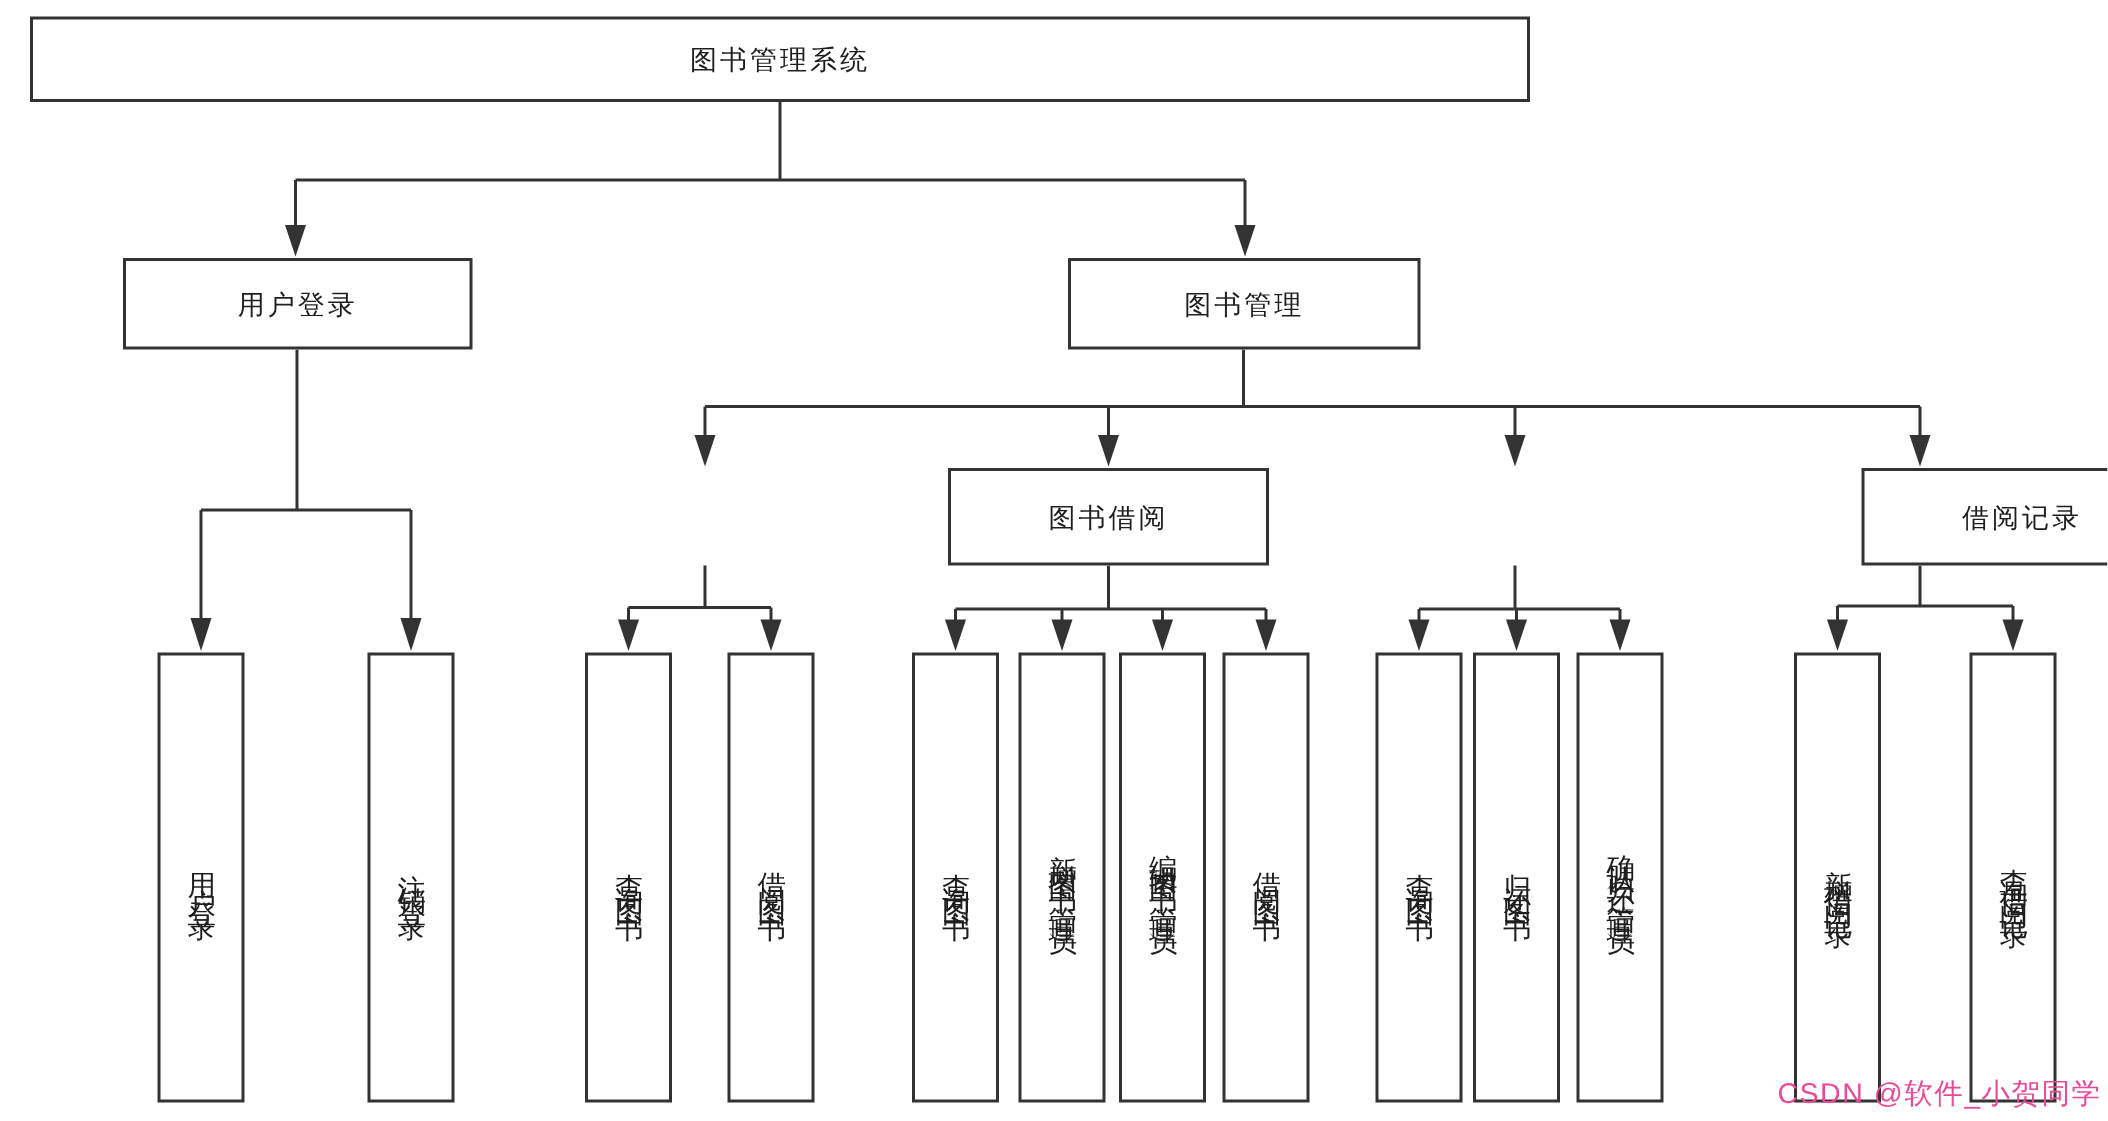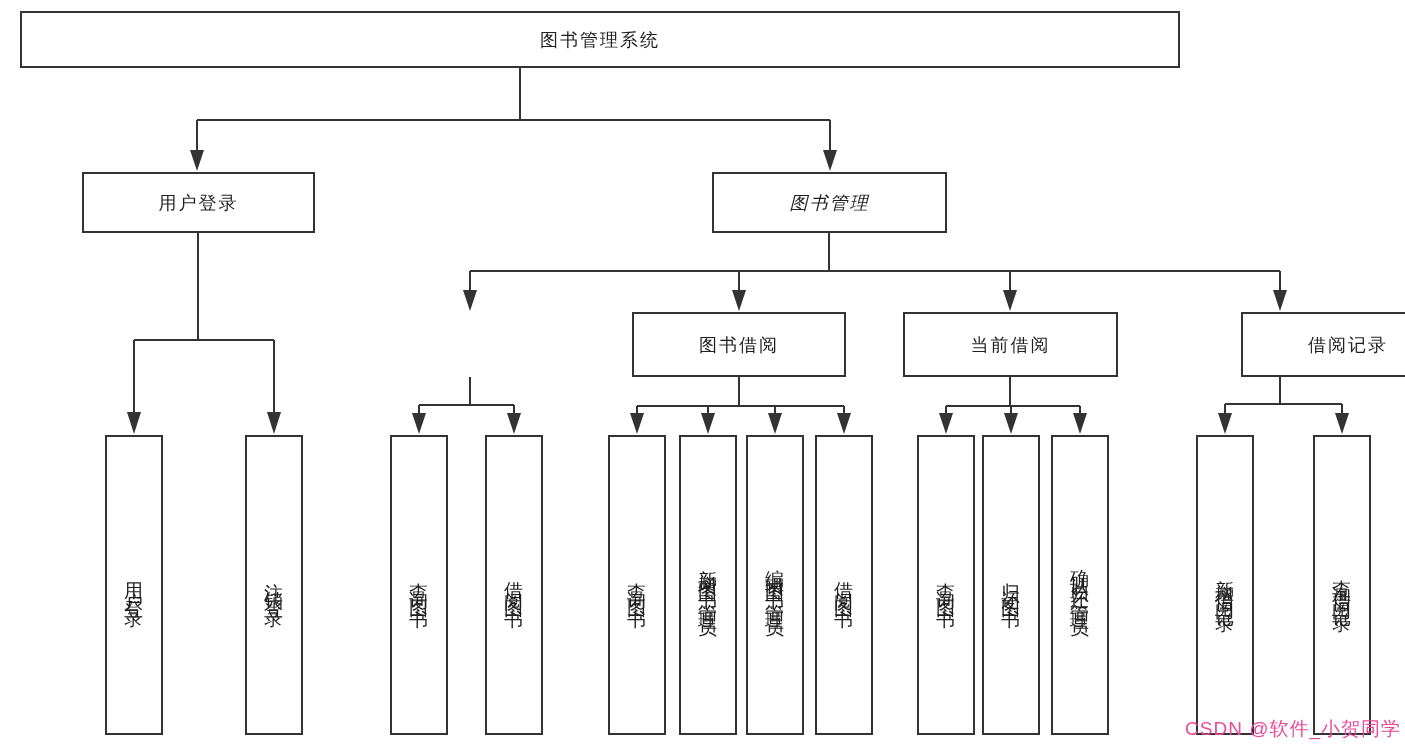--- a/index.html
+++ b/index.html
@@ -30,23 +30,23 @@
     display: flex;
     align-items: center;
     justify-content: center;
     color: #1e1e1e;
   }
   .node--h {
     font-size: 18px;
     letter-spacing: 2px;
     white-space: nowrap;
   }
-  .node--root  { left: 20px;  top: 11px;  width: 1160px; height: 57px; }
+  .node--root  { left: 20px;  top: 11px;  width: 1000px; height: 57px; }
   .node--l2a   { left: 82px;  top: 172px; width: 233px;  height: 61px; }
-  .node--l2b   { left: 712px; top: 172px; width: 235px;  height: 61px; font-style: italic; }
+  .node--l2b   { left: 712px; top: 172px; width: 235px;  height: 61px; }
   .node--l3    { top: 312px;  height: 65px; }
   .node--l3a   { left: 363px;  width: 215px; }
   .node--l3b   { left: 632px;  width: 214px; font-family: Liberation Serif, serif; }
   .node--l3c   { left: 903px;  width: 215px; }
   .node--l3d   { left: 1241px; width: 214px; }
   .leaf {
     top: 435px;
     height: 300px;
     width: 58px;
   }
@@ -130,23 +130,20 @@
   <div class="node node--h node--l2a">
     <span>用户登录</span>
   </div>
   <div class="node node--h node--l2b">
     <span>图书管理</span>
   </div>
 
   <div class="node node--h node--l3 node--l3b">
     <span>图书借阅</span>
   </div>
-  <div class="node node--h node--l3 node--l3c">
-    <span>当前借阅</span>
-  </div>
   <div class="node node--h node--l3 node--l3d">
     <span>借阅记录</span>
   </div>
 
   <div class="node leaf leaf--x1">
     <span class="vtext">用户登录</span>
   </div>
   <div class="node leaf leaf--x2">
     <span class="vtext">注销登录</span>
   </div>

